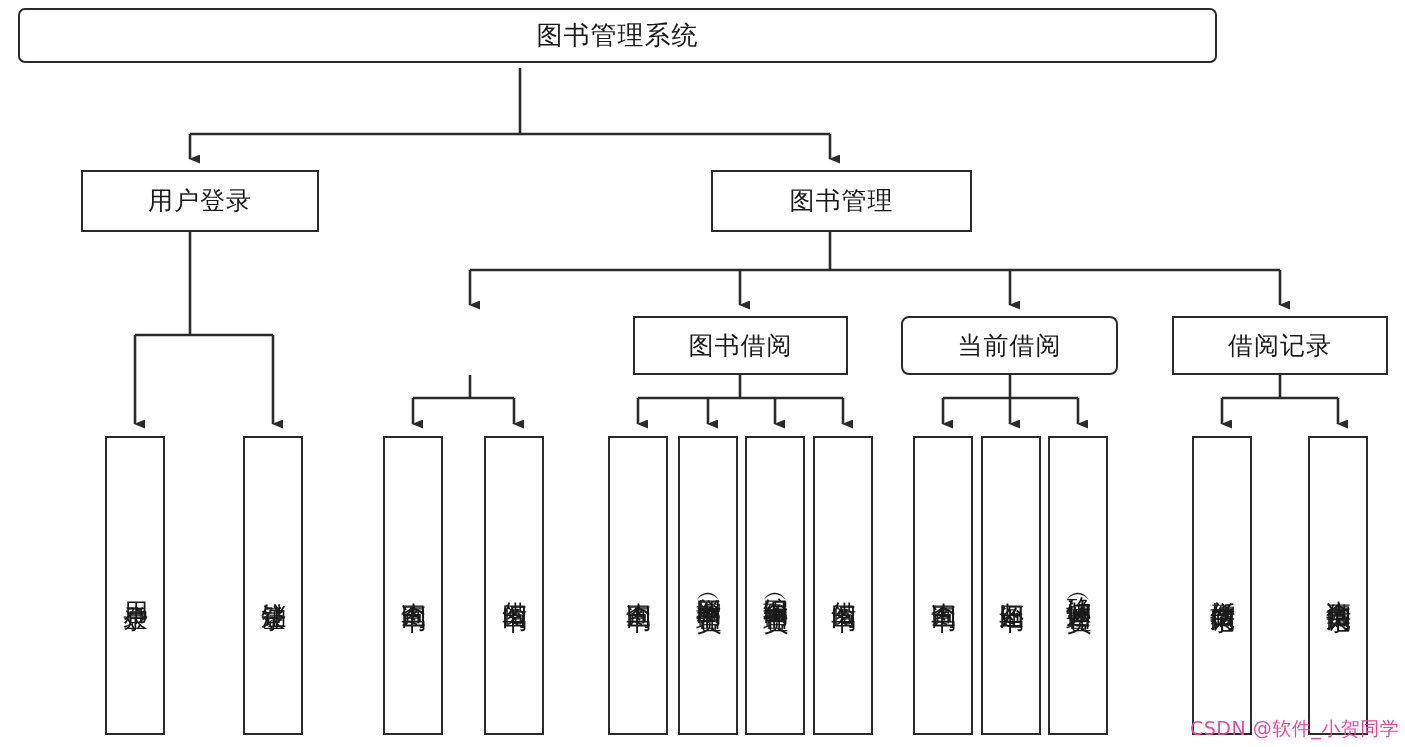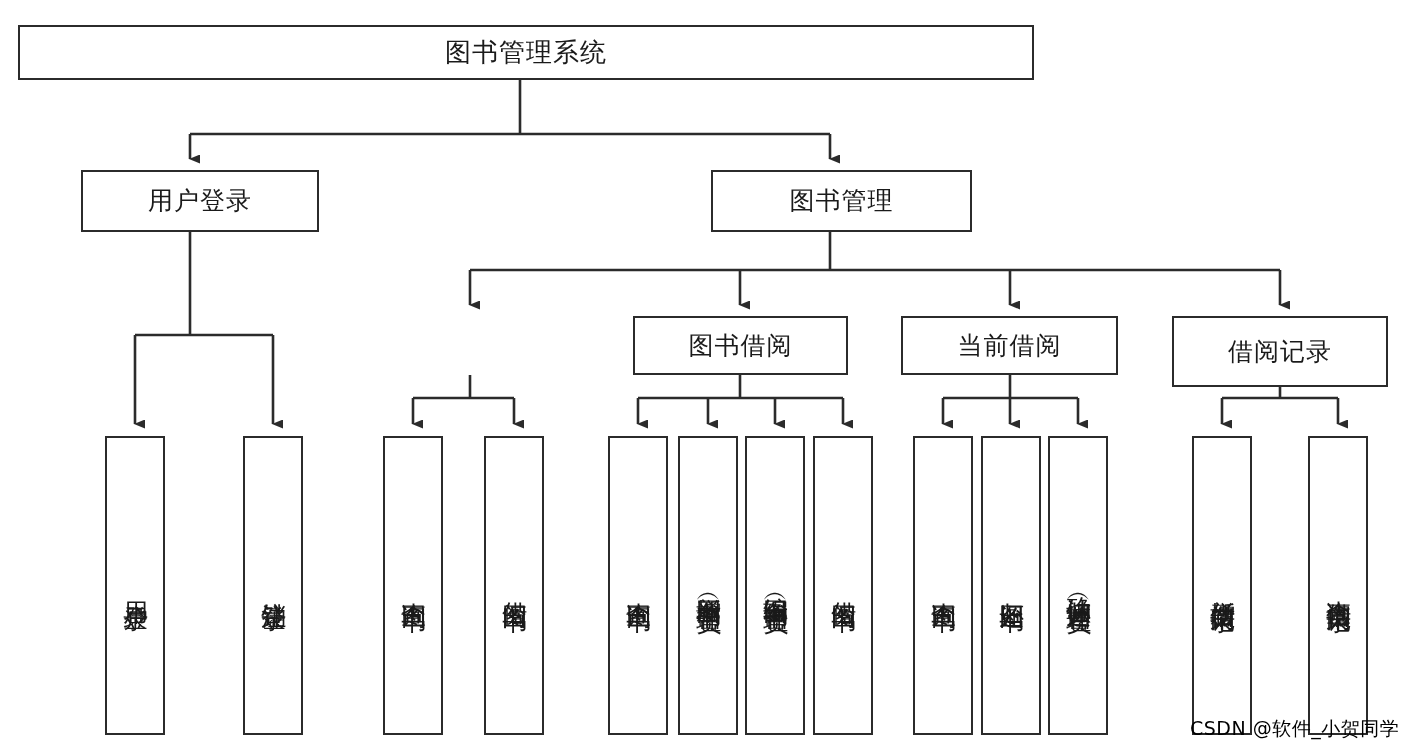--- a/index.html
+++ b/index.html
@@ -57,21 +57,21 @@
   }
   .node-v .vtext {
     writing-mode: vertical-rl;
     text-orientation: upright;
     display: block;
     text-align: center;
   }
   .watermark {
     position: absolute;
     font-size: 19px;
-    color: #000000;
+    color: #ec4899;
     white-space: nowrap;
     letter-spacing: 0.5px;
   }
 </style>
 </head>
 <body>
 
 <div id="canvas">
 
   <svg class="connectors" viewBox="0 0 1405 747" xmlns="http://www.w3.org/2000/svg">
@@ -117,42 +117,42 @@
       <path d="M1010,398 L1010,424" marker-end="url(#arrow)"></path>
       <path d="M1078,398 L1078,424" marker-end="url(#arrow)"></path>
 
       <path d="M1280,375 L1280,398"></path>
       <path d="M1222,398 L1338,398"></path>
       <path d="M1222,398 L1222,424" marker-end="url(#arrow)"></path>
       <path d="M1338,398 L1338,424" marker-end="url(#arrow)"></path>
     </g>
   </svg>
 
-  <div class="node node-h node-root" style="left:18px; top:25px; width:1016px; height:55px;">
+  <div class="node node-h node-root" style="left:18px; top:8px; width:1199px; height:55px;border-radius:7px;">
     <span>图书管理系统</span>
   </div>
 
   <div class="node node-h" style="left:81px; top:170px; width:238px; height:62px;">
     <span>用户登录</span>
   </div>
 
   <div class="node node-h" style="left:711px; top:170px; width:261px; height:62px;">
     <span>图书管理</span>
   </div>
 
 
   <div class="node node-h" style="left:633px; top:316px; width:215px; height:59px;">
     <span>图书借阅</span>
   </div>
 
-  <div class="node node-h" style="left:901px; top:316px; width:217px; height:59px;">
+  <div class="node node-h" style="left:901px; top:316px; width:217px; height:59px;border-radius:8px;">
     <span>当前借阅</span>
   </div>
 
-  <div class="node node-h" style="left:1172px; top:316px; width:216px; height:71px;">
+  <div class="node node-h" style="left:1172px; top:316px; width:216px; height:59px;">
     <span>借阅记录</span>
   </div>
 
   <div class="node node-v" style="left:105px; top:436px; width:60px; height:299px;">
     <span class="vtext">用户登录</span>
   </div>
 
   <div class="node node-v" style="left:243px; top:436px; width:60px; height:299px;">
     <span class="vtext">注销登录</span>
   </div>

